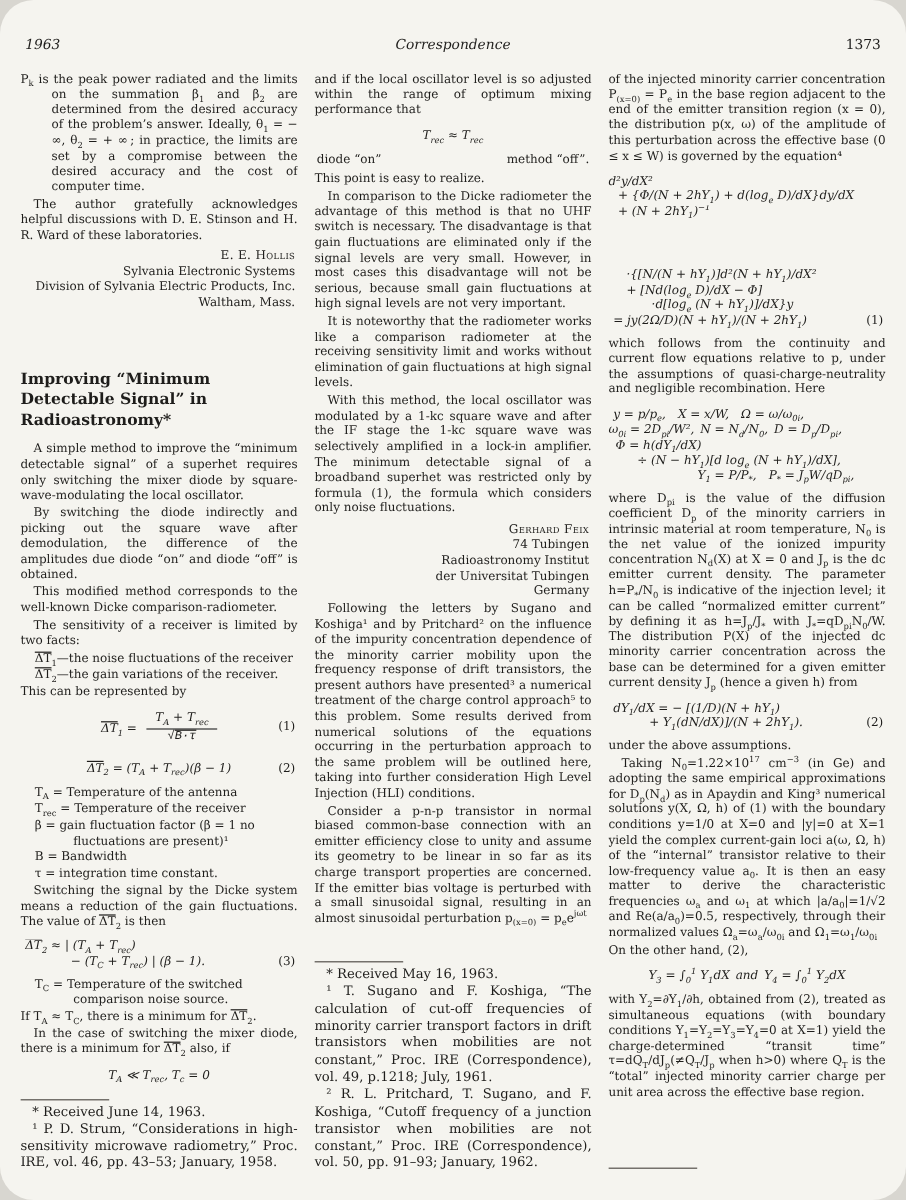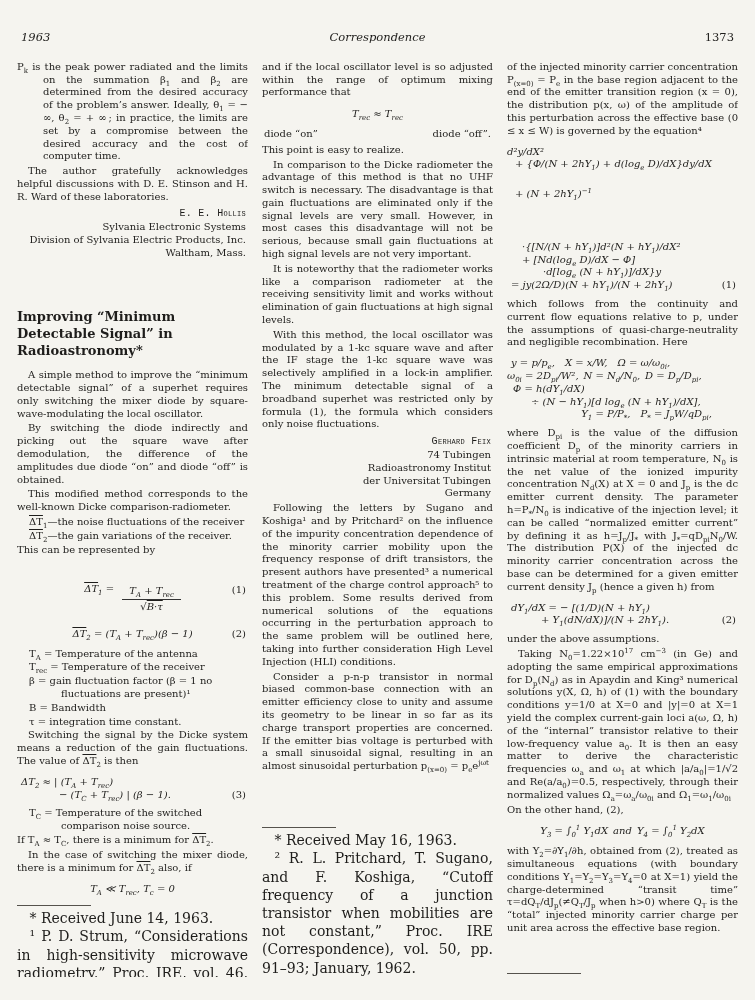--- a/index.html
+++ b/index.html
@@ -1,44 +1,44 @@
 <!DOCTYPE html>
 <html><head>
 <meta charset="utf-8">
 <style>
   html,body{margin:0;padding:0;background:#d8d6d0;}
   .page{
     width:755px;height:1000px;box-sizing:border-box;
     background:#f5f4ef;color:#1e1d1b;
     font-family:"DejaVu Serif","Liberation Serif",serif;
     font-size:10px;line-height:1.28;
-    padding:30px 17px 10px 17px;overflow:hidden;position:relative;
+    padding:30px 17px 10px 17px;overflow:hidden;position:relative;border-radius:28px;
   }
   .page-header{display:flex;justify-content:space-between;align-items:baseline;
     font-size:11.5px;margin:0 4px 16px 4px;}
   .hdr-year,.hdr-title{font-style:italic;}
   .cols{display:flex;gap:14px;height:916px;}
   .col{flex:1;min-width:0;display:flex;flex-direction:column;overflow:hidden;}
   .para{margin:0 0 2px 0;text-align:justify;text-indent:1.1em;}
   .para.flush{text-indent:0;}
   .para.hang{text-indent:-2.6em;padding-left:2.6em;text-align:justify;}
   .sec-title{font-size:13px;font-weight:bold;line-height:1.32;margin:46px 0 10px 0;}
   .sig{text-align:right;margin:3px 2px 2px 0;}
-  .sig-name{font-variant:small-caps;letter-spacing:.3px;font-family:Liberation Mono, monospace;}
+  .sig-name{font-variant:small-caps;letter-spacing:.3px;}
   .def{margin:0 0 1px 0;padding-left:4.4em;text-indent:-3.2em;}
   .eq{position:relative;text-align:center;margin:7px 0;font-style:italic;padding:0 18px;}
   .eq .eq-num{position:absolute;right:2px;top:50%;transform:translateY(-50%);font-style:normal;}
-  .frac{display:inline-block;vertical-align:middle;text-align:center;margin-left:5px;margin-top:20px;}
+  .frac{display:inline-block;vertical-align:middle;text-align:center;margin-left:5px;}
   .frac .num{display:block;border-bottom:1px solid #333;padding:0 7px 1px 7px;}
-  .frac .den{display:block;padding-top:1px;}
+  .frac .den{display:block;padding-top:1px;font-family:Liberation Mono, monospace;}
   .eq-lines{margin:6px 0;font-style:italic;}
   .eql{position:relative;padding-right:26px;white-space:nowrap;overflow:hidden;}
   .eql .eq-num{position:absolute;right:2px;top:0;font-style:normal;}
   .twocol{display:flex;justify-content:space-between;margin:0 2px 3px 2px;}
-  .footnotes{margin-top:auto;font-size:14px;line-height:1.3;padding-top:2px;}
+  .footnotes{margin-top:auto;font-size:11px;line-height:1.3;padding-top:2px;}
   .fn-rule{width:74px;border-top:1px solid #55524c;margin:0 0 3px 0;}
   .fn{margin:0;text-align:justify;text-indent:.9em;}
   .ol{text-decoration:overline;}
   sub,sup{font-size:7px;line-height:0;}
 </style>
 </head>
 <body>
 
 <div class="page" style="background: rgb(245, 244, 239); color: rgb(30, 29, 27);">
   <div class="page-header">
@@ -53,20 +53,21 @@
         <div class="sig">
           <div class="sig-line sig-name">E. E. Hollis</div>
           <div class="sig-line">Sylvania Electronic Systems</div>
           <div class="sig-line">Division of Sylvania Electric Products, Inc.</div>
           <div class="sig-line">Waltham, Mass.</div>
         </div>
         <h3 class="sec-title">Improving “Minimum Detectable Signal” in Radioastronomy*</h3>
         <p class="para ">A simple method to improve the “minimum detectable signal” of a superhet requires only switching the mixer diode by square-wave-modulating the local oscillator.</p>
         <p class="para ">By switching the diode indirectly and picking out the square wave after demodulation, the difference of the amplitudes due diode “on” and diode “off” is obtained.</p>
         <p class="para ">This modified method corresponds to the well-known Dicke comparison-radiometer.</p>
+        <p class="para ">The sensitivity of a receiver is limited by two facts:</p>
         <p class="def"><span class="ol">ΔT</span><sub>1</sub>—the noise fluctuations of the receiver</p>
         <p class="def"><span class="ol">ΔT</span><sub>2</sub>—the gain variations of the receiver.</p>
         <p class="para flush">This can be represented by</p>
         <div class="eq"><span class="eq-body"><span><span class="ol">ΔT</span><sub>1</sub> = </span><span class="frac"><span class="num">T<sub>A</sub> + T<sub>rec</sub></span><span class="den">√<span class="ol">B·τ</span></span></span></span><span class="eq-num">(1)</span></div>
         <div class="eq"><span class="eq-body"><span class="ol">ΔT</span><sub>2</sub> = (T<sub>A</sub> + T<sub>rec</sub>)(β − 1)</span><span class="eq-num">(2)</span></div>
         <p class="def">T<sub>A</sub> = Temperature of the antenna</p>
         <p class="def">T<sub>rec</sub> = Temperature of the receiver</p>
         <p class="def">β = gain fluctuation factor (β = 1 no fluctuations are present)¹</p>
         <p class="def">B = Bandwidth</p>
         <p class="def">τ = integration time constant.</p>
@@ -83,47 +84,48 @@
           <div class="fn-rule"></div>
           <p class="fn">* Received June 14, 1963.</p>
           <p class="fn">¹ P. D. Strum, “Considerations in high-sensitivity microwave radiometry,” Proc. IRE, vol. 46, pp. 43–53; January, 1958.</p>
         </div>
       </div>
     <div class="col">
         <p class="para flush">and if the local oscillator level is so adjusted within the range of optimum mixing performance that</p>
         <div class="eq"><span class="eq-body">T<sub>rec</sub> ≈ T<sub>rec</sub></span></div>
         <div class="twocol">
           <span>diode “on”</span>
-          <span>diode “off”.</span>
+          <span>method “off”.</span>
         </div>
         <p class="para flush">This point is easy to realize.</p>
         <p class="para ">In comparison to the Dicke radiometer the advantage of this method is that no UHF switch is necessary. The disadvantage is that gain fluctuations are eliminated only if the signal levels are very small. However, in most cases this disadvantage will not be serious, because small gain fluctuations at high signal levels are not very important.</p>
         <p class="para ">It is noteworthy that the radiometer works like a comparison radiometer at the receiving sensitivity limit and works without elimination of gain fluctuations at high signal levels.</p>
         <p class="para ">With this method, the local oscillator was modulated by a 1-kc square wave and after the IF stage the 1-kc square wave was selectively amplified in a lock-in amplifier. The minimum detectable signal of a broadband superhet was restricted only by formula (1), the formula which considers only noise fluctuations.</p>
         <div class="sig">
           <div class="sig-line sig-name">Gerhard Feix</div>
           <div class="sig-line">74 Tubingen</div>
           <div class="sig-line">Radioastronomy Institut</div>
           <div class="sig-line">der Universitat Tubingen</div>
           <div class="sig-line">Germany</div>
         </div>
         <p class="para ">Following the letters by Sugano and Koshiga¹ and by Pritchard² on the influence of the impurity concentration dependence of the minority carrier mobility upon the frequency response of drift transistors, the present authors have presented³ a numerical treatment of the charge control approach⁵ to this problem. Some results derived from numerical solutions of the equations occurring in the perturbation approach to the same problem will be outlined here, taking into further consideration High Level Injection (HLI) conditions.</p>
         <p class="para ">Consider a p-n-p transistor in normal biased common-base connection with an emitter efficiency close to unity and assume its geometry to be linear in so far as its charge transport properties are concerned. If the emitter bias voltage is perturbed with a small sinusoidal signal, resulting in an almost sinusoidal perturbation p<sub>(x=0)</sub> = p<sub>e</sub>e<sup>jωt</sup></p>
         <div class="footnotes">
           <div class="fn-rule"></div>
           <p class="fn">* Received May 16, 1963.</p>
+          <p class="fn">¹ T. Sugano and F. Koshiga, “The calculation of cut-off frequencies of minority carrier transport factors in drift transistors when mobilities are not constant,” Proc. IRE (Correspondence), vol. 49, p.1218; July, 1961.</p>
           <p class="fn">² R. L. Pritchard, T. Sugano, and F. Koshiga, “Cutoff frequency of a junction transistor when mobilities are not constant,” Proc. IRE (Correspondence), vol. 50, pp. 91–93; January, 1962.</p>
         </div>
       </div>
     <div class="col">
         <p class="para flush">of the injected minority carrier concentration P<sub>(x=0)</sub> = P<sub>e</sub> in the base region adjacent to the end of the emitter transition region (x = 0), the distribution p(x, ω) of the amplitude of this perturbation across the effective base (0 ≤ x ≤ W) is governed by the equation⁴</p>
         <div class="eq-lines">
           <div class="eql" style="padding-left: 0em;"><span>d²y/dX²</span></div>
           <div class="eql" style="padding-left: 0.8em;"><span>+ {Φ/(N + 2hY<sub>1</sub>) + d(log<sub>e</sub> D)/dX}dy/dX</span></div>
-          <div class="eql" style="padding-left: 0.8em; margin-top: 17px;"><span>+ (N + 2hY<sub>1</sub>)<sup>−1</sup></span></div>
+          <div class="eql" style="padding-left: 0.8em;"><span>+ (N + 2hY<sub>1</sub>)<sup>−1</sup></span></div>
           <div class="eql" style="padding-left: 1.5em; margin-top: 40px;"><span>·{[N/(N + hY<sub>1</sub>)]d²(N + hY<sub>1</sub>)/dX²</span></div>
           <div class="eql" style="padding-left: 1.5em;"><span>+ [Nd(log<sub>e</sub> D)/dX − Φ]</span></div>
           <div class="eql" style="padding-left: 3.6em;"><span>·d[log<sub>e</sub> (N + hY<sub>1</sub>)]/dX}y</span></div>
           <div class="eql" style="padding-left: 0.4em;"><span>= jy(2Ω/D)(N + hY<sub>1</sub>)/(N + 2hY<sub>1</sub>)</span><span class="eq-num">(1)</span></div>
         </div>
         <p class="para flush">which follows from the continuity and current flow equations relative to p, under the assumptions of quasi-charge-neutrality and negligible recombination. Here</p>
         <div class="eq-lines">
           <div class="eql" style="padding-left: 0.4em;"><span>y = p/p<sub>e</sub>, X = x/W, Ω = ω/ω<sub>0i</sub>,</span></div>
           <div class="eql" style="padding-left: 0em;"><span>ω<sub>0i</sub> = 2D<sub>pi</sub>/W², N = N<sub>d</sub>/N<sub>0</sub>, D = D<sub>p</sub>/D<sub>pi</sub>,</span></div>
           <div class="eql" style="padding-left: 0.6em;"><span>Φ = h(dY<sub>1</sub>/dX)</span></div>

